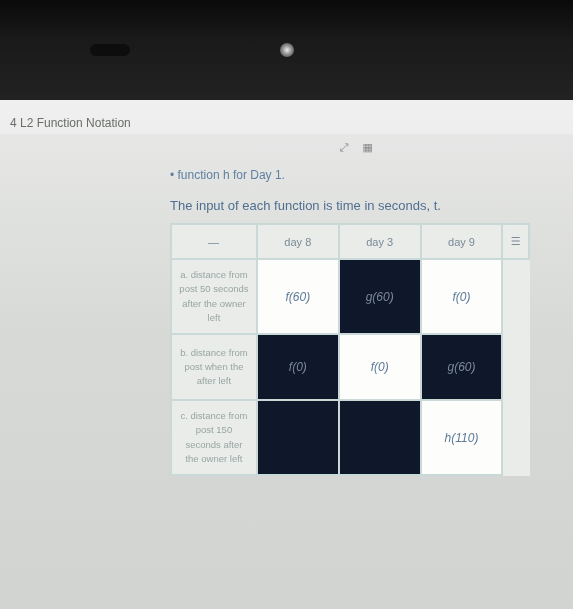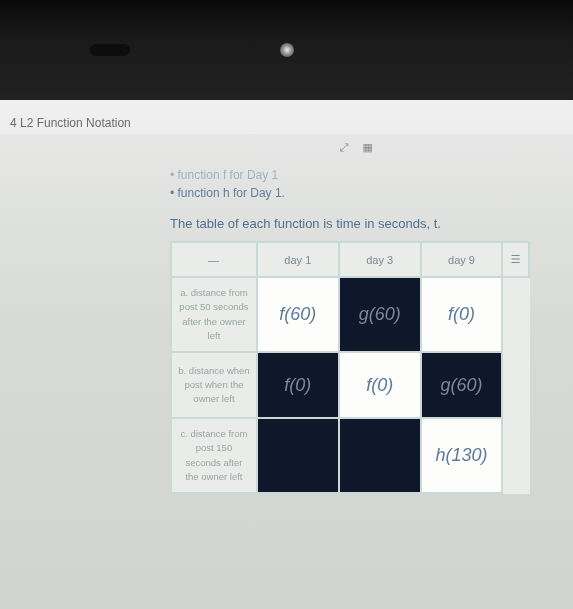--- a/index.html
+++ b/index.html
@@ -89,21 +89,21 @@
   table.data td.rowlabel {
     font-size: 9.5px;
     line-height: 1.5;
     color:#98a6a4;
     width: 84px;
     background:#e9ece9;
     padding:8px 6px;
   }
   table.data td.cell {
     font-style: italic;
-    font-size: 18px;
+    font-size: 12px;
     width: 80px;
     height: 66px;
   }
   table.data td.cell.white { background:#fdfdfb; color:#5c7a99;}
   table.data td.cell.shade { background:#0f172a; }
   .dash { letter-spacing:1px; }
   .ital { font-style: italic; }
 </style>
 </head>
 <body>
@@ -124,53 +124,52 @@
   <div class="toolbar">
     <div class="toolbar-icons">
       <span>⤢</span>
       <span>▦</span>
     </div>
   </div>
 
   <div class="content">
 
     <div class="bullets">
-      <div style="opacity:.5">• function f for Day 1</div>
       <div>• function h for Day 1.</div>
     </div>
 
-    <div class="intro">The table of each function is time in seconds, t.</div>
+    <div class="intro">The input of each function is time in seconds, t.</div>
 
     <table class="data">
       <tbody>
           <tr>
         <th><span class="dash">—</span></th>
-        <th>day 1</th>
+        <th>day 8</th>
         <th>day 3</th>
         <th>day 9</th>
         <th style="width:26px;border-left:none;">☰</th>
       </tr>
       <tr>
         <td class="rowlabel">a. distance from post 50 seconds after the owner left</td>
         <td class="cell white ital">f(60)</td>
         <td class="cell shade ital">g(60)</td>
         <td class="cell white ital">f(0)</td>
         <td style="border:none;background:transparent;"></td>
       </tr>
       <tr>
-        <td class="rowlabel">b. distance when post when the owner left</td>
+        <td class="rowlabel">b. distance from post when the after left</td>
         <td class="cell shade ital">f(0)</td>
         <td class="cell white ital">f(0)</td>
         <td class="cell shade ital">g(60)</td>
         <td style="border:none;background:transparent;"></td>
       </tr>
       <tr>
         <td class="rowlabel">c. distance from post 150 seconds after the owner left</td>
         <td class="cell shade ital"></td>
         <td class="cell shade ital"></td>
-        <td class="cell white ital">h(130)</td>
+        <td class="cell white ital">h(110)</td>
         <td style="border:none;background:transparent;"></td>
       </tr>
     </tbody>
       </table>
 
   </div>
 </div>
 
 </body></html>

